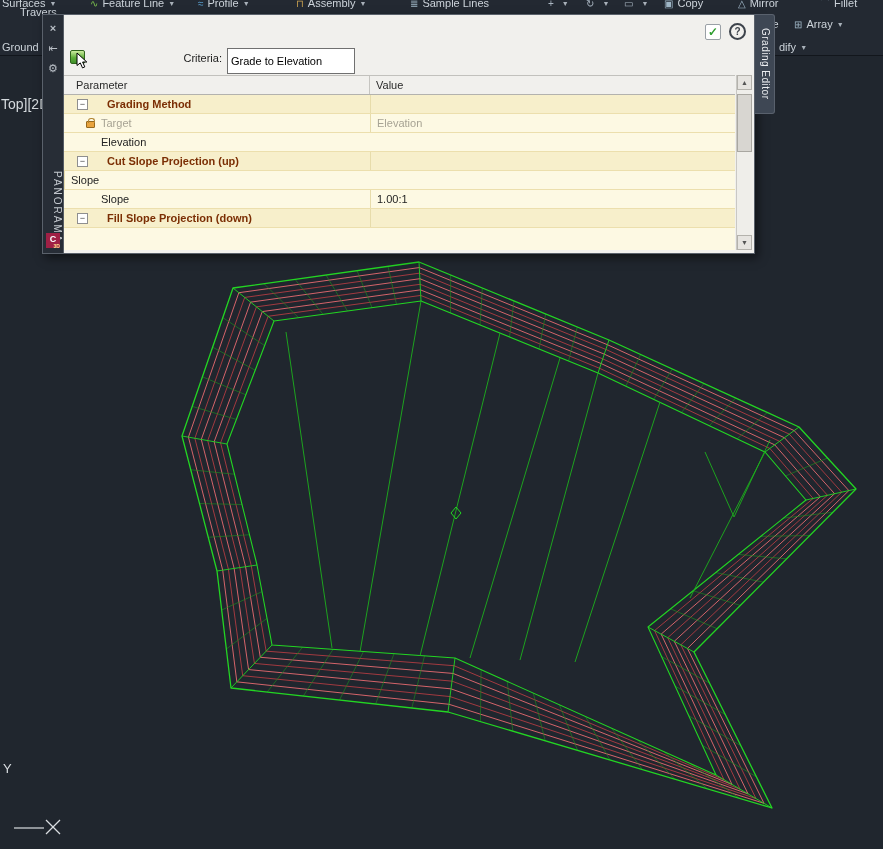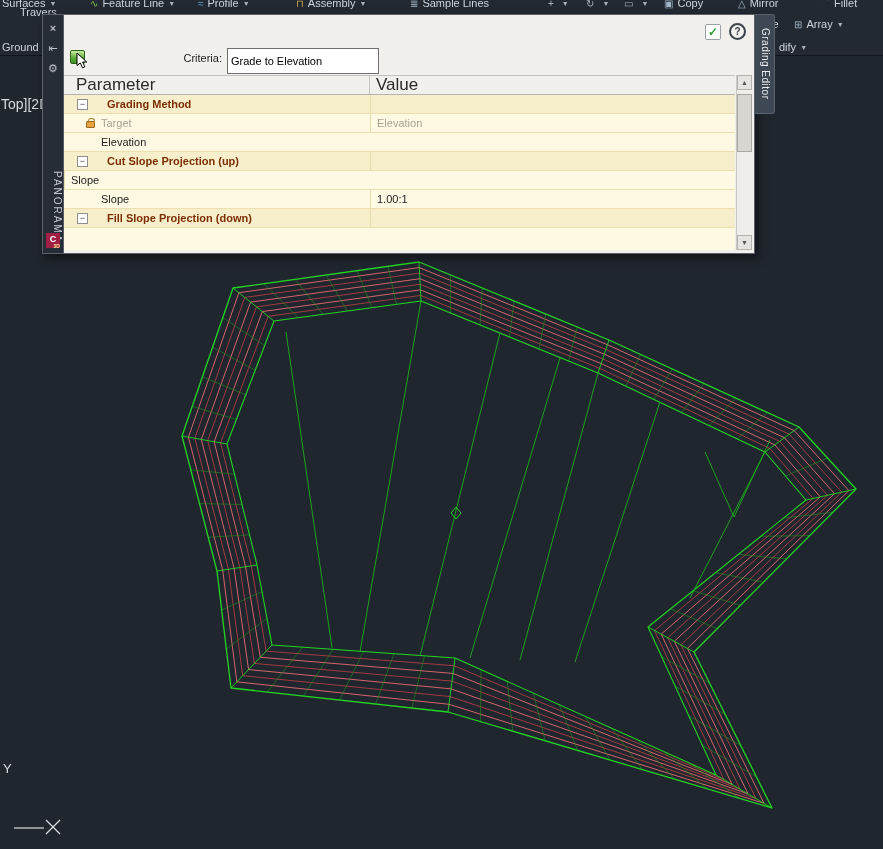--- a/index.html
+++ b/index.html
@@ -20,26 +20,26 @@
 #pan-strip{width:20px;background:#272d36;position:relative;flex:none;}
 .strip-btn{position:absolute;left:0;width:20px;text-align:center;color:#b9bfc6;font-size:11px;line-height:14px;cursor:default;}
 #pan-title{position:absolute;left:0;top:148px;width:20px;height:88px;writing-mode:vertical-rl;color:#c3c8ce;font-size:10px;letter-spacing:2px;text-align:center;}
 #pan-logo{position:absolute;left:3px;bottom:5px;width:14px;height:15px;background:#a02045;color:#fff;font-size:9px;font-weight:bold;text-align:center;line-height:13px;}
 #pan-logo .sub{position:absolute;right:0;bottom:-1px;font-size:5px;color:#ffe08a;line-height:5px;}
 
 #pan-main{flex:1;background:#f1f0ed;position:relative;border-left:1px solid #565c64;}
 .check-btn{position:absolute;right:33px;top:9px;width:16px;height:16px;background:#fff;border:1px solid #9aa0a6;border-radius:2px;color:#2f9e2f;font-size:12px;font-weight:bold;text-align:center;line-height:14px;}
 .help-btn{position:absolute;right:8px;top:8px;width:17px;height:17px;border:2px solid #3d434b;border-radius:50%;color:#3d434b;font-weight:bold;font-size:10px;text-align:center;line-height:13px;}
 #criteria-label{position:absolute;left:58px;top:37px;width:100px;text-align:right;font-size:11px;color:#1c1c1c;}
-#criteria-input{position:absolute;left:163px;top:33px;width:152px;height:18px;border:1px solid #707070;background:#fff;font-size:11px;font-family:"Liberation Sans",sans-serif;padding:12px 3px;}
+#criteria-input{position:absolute;left:163px;top:33px;width:128px;height:18px;border:1px solid #707070;background:#fff;font-size:11px;font-family:"Liberation Sans",sans-serif;padding:12px 3px;}
 .pick-btn{position:absolute;width:15px;height:14px;background:linear-gradient(#cdeca0,#5fae3a 55%,#3f8f2a);border:1px solid #2f641c;border-radius:2px;z-index:5;}
 .pick-arrow{position:absolute;left:5px;top:2px;overflow:visible;}
 #criteria-pick{left:6px;top:35px;}
 
-#grid-header{position:absolute;left:0;top:60px;right:19px;height:20px;background:#f1f0ed;border-top:1px solid #c2c1bd;border-bottom:1px solid #b3b2ae;display:flex;font-size:17px;color:#2a2a2a;}
+#grid-header{position:absolute;left:0;top:60px;right:19px;height:20px;background:#f1f0ed;border-top:1px solid #c2c1bd;border-bottom:1px solid #b3b2ae;display:flex;font-size:11px;color:#2a2a2a;}
 #grid-header .h-param{width:306px;padding-left:12px;line-height:18px;border-right:1px solid #c6c5c1;}
 #grid-header .h-value{flex:1;padding-left:6px;line-height:18px;}
 #grid-rows{position:absolute;left:0;top:80px;right:19px;bottom:3px;background:#fdf9e3;overflow:hidden;}
 .grid-row{display:flex;height:19px;border-bottom:1px solid #ecdfad;font-size:11px;color:#232323;background:#fdf9e3;position:relative;}
 .grid-row .param{width:306px;display:flex;align-items:center;padding-left:13px;}
 .grid-row .value{flex:1;border-left:1px solid #e7dcab;display:flex;align-items:center;padding-left:6px;position:relative;}
 .grid-row.group{background:#f7efcb;}
 .grid-row.group .param-text{color:#7b2e04;font-weight:bold;margin-left:19px;}
 .grid-row.locked .param-text,.grid-row.locked .value-text{color:#a7a394;}
 .icon-slot{width:12px;margin-left:7px;margin-right:5px;flex:none;display:flex;justify-content:center;}

